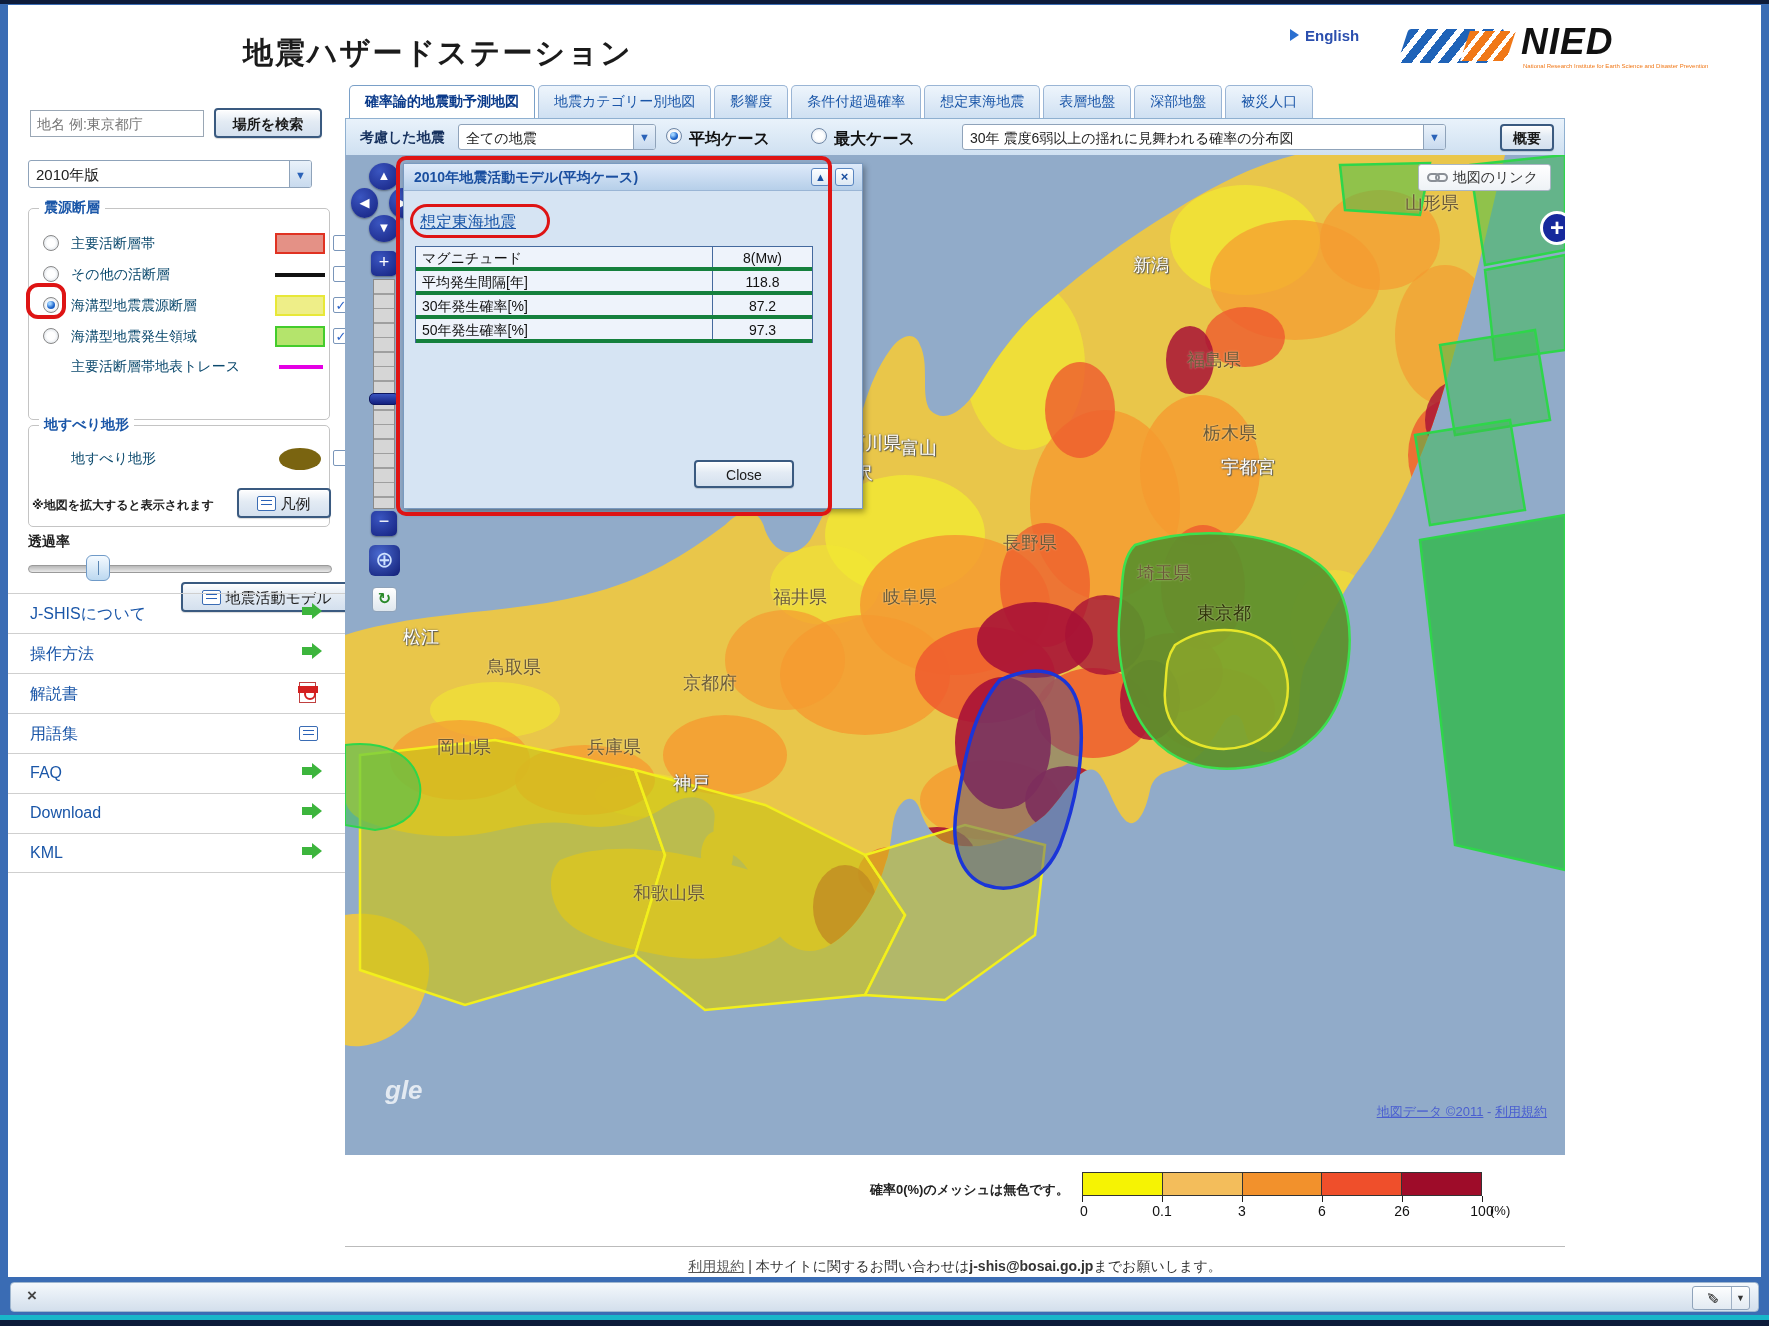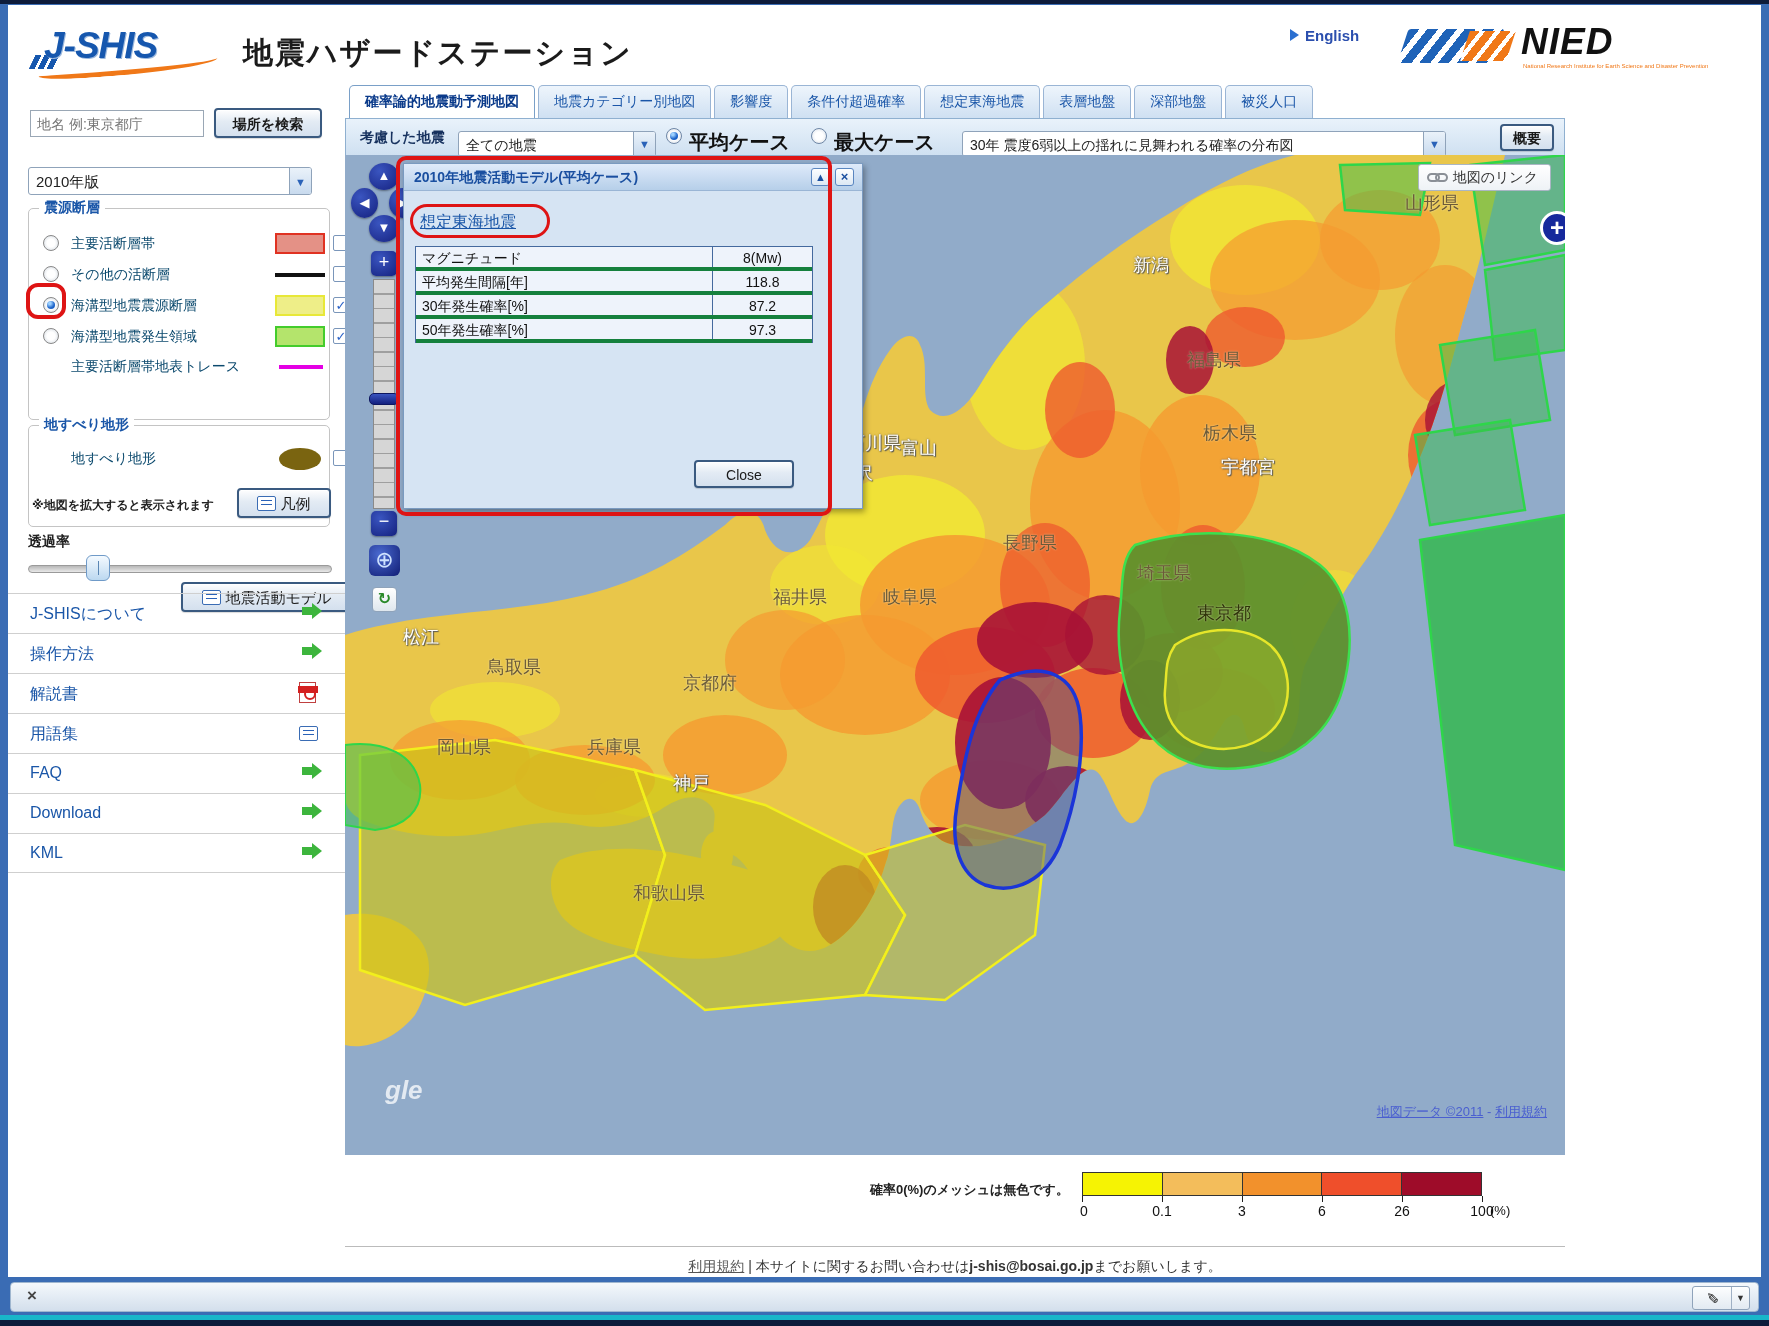--- a/index.html
+++ b/index.html
@@ -41,21 +41,21 @@
   .nied .ntext { position:absolute; left:118px; top:2px; font-size:37px; font-weight:bold; font-style:italic; color:#111; letter-spacing:1px; }
   .nied .tagline { position:absolute; left:120px; top:44px; font-size:6px; color:#f07818; width:200px; line-height:7px; }
 
   
   .search-input { position:absolute; left:22px; top:105px; width:174px; height:27px; border:1px solid #9aa7b5;
     background:#fff; font-size:14px; color:#9a9a9a; padding:0 6px; font-family:inherit; }
   .btn { background:linear-gradient(#fefefe,#e3ebf4 45%,#d4e0ee); border:1px solid #6d87a6; border-radius:4px;
     box-shadow:inset 0 1px 0 #fff, 0 1px 1px rgba(0,0,0,.15); font-size:14px; color:#1a1a1a; text-align:center; cursor:pointer; }
   .search-btn { position:absolute; left:206px; top:103px; width:108px; height:30px; line-height:28px; font-weight:bold;
     border:2px solid #3a5a80; }
-  .selectbox { position:absolute; background:#fff; border:1px solid #8fa3ba; border-radius:3px;margin-top:7px; }
+  .selectbox { position:absolute; background:#fff; border:1px solid #8fa3ba; border-radius:3px; }
   .selectbox .sel-text { position:absolute; left:7px; top:0; right:24px; font-size:14px; color:#222;
     white-space:nowrap; overflow:hidden; line-height:26px; }
   .selectbox .sel-arrow { position:absolute; right:0; top:0; bottom:0; width:22px;
     background:linear-gradient(#eaf2fa,#c8daee); border-left:1px solid #8fa3ba; border-radius:0 2px 2px 0;
     color:#2a62b8; font-size:11px; text-align:center; }
   .ver-select { left:20px; top:155px; width:284px; height:28px; }
   .ver-select .sel-text { line-height:28px; font-size:15px; }
   .ver-select .sel-arrow { line-height:28px; }
 
   .fieldset { position:absolute; border:1px solid #c4c4c4; border-radius:5px; }
@@ -117,21 +117,21 @@
   .tab.active { background:#fff; font-weight:bold; color:#0a3a8a; border:1px solid #7aa0c8; border-bottom:none; z-index:2; }
   .toolbar { position:absolute; left:337px; top:113px; width:1220px; height:38px;
     background:linear-gradient(#e9f2fb,#cfe0f1); border:1px solid #8fb0d0; }
   .tb-label { position:absolute; left:14px; top:10px; font-size:14px; font-weight:bold; color:#16315e; }
   .tb-sel1 { left:112px; top:5px; width:198px; height:26px; }
   .tb-sel2 { left:616px; top:5px; width:484px; height:26px; }
   .tb-radio { position:absolute; top:9px; width:16px; height:16px; border-radius:50%; border:1px solid #6f87a6;
     background:radial-gradient(#fff 40%,#d4dce6); }
   .tb-radio.sel::after { content:""; position:absolute; left:3px; top:3px; width:8px; height:8px; border-radius:50%;
     background:radial-gradient(circle at 35% 30%,#9cd0ff 15%,#1b62c8 60%); }
-  .tb-rlabel { position:absolute; top:10px; font-size:20px; font-weight:bold; color:#111;font-family:Liberation Serif, serif; }
+  .tb-rlabel { position:absolute; top:10px; font-size:16px; font-weight:bold; color:#111;font-family:Liberation Serif, serif; }
   .overview-btn { position:absolute; right:10px; top:5px; width:54px; height:27px; line-height:25px; font-weight:bold;
     border:2px solid #3a5a80; }
 
   
   .map { position:absolute; left:337px; top:150px; width:1220px; height:1000px; overflow:hidden; background:#91abc9; }
   .map svg { position:absolute; left:0; top:0; }
   .maplabel { position:absolute; font-size:18px; color:#6b5a38; font-weight:normal; text-shadow:0 0 2px rgba(255,255,230,.6); z-index:3; }
   .maplabel.city { color:#fff; text-shadow:0 0 2px #555, 1px 1px 1px #555; }
   .watermark { position:absolute; left:40px; top:920px; font-size:26px; font-weight:bold; color:rgba(255,255,255,.75); z-index:3; font-style:italic; }
   .map-credit { position:absolute; right:18px; top:948px; font-size:13px; z-index:6; color:#4a5fd0; }
@@ -215,25 +215,20 @@
   <div class="statusbar">
     <span class="close-x">×</span>
     <span class="status-tool">
       <span class="pen">✎</span>
       <span class="dd">▼</span>
     </span>
   </div>
 
   <div class="page">
 
-    <div class="logo">
-      <span class="bars"></span>
-      <span class="jt">J-SHIS</span>
-      <span class="swoosh"></span>
-    </div>
     <div class="site-title">地震ハザードステーション</div>
     <div class="english">
       <span class="tri"></span><span>English</span>
     </div>
     <div class="nied">
       <span class="stripes"></span>
       <span class="orangechev"></span>
       <span class="ntext">NIED</span>
       <span class="tagline">National Research Institute for Earth Science and Disaster Prevention</span>
     </div>

